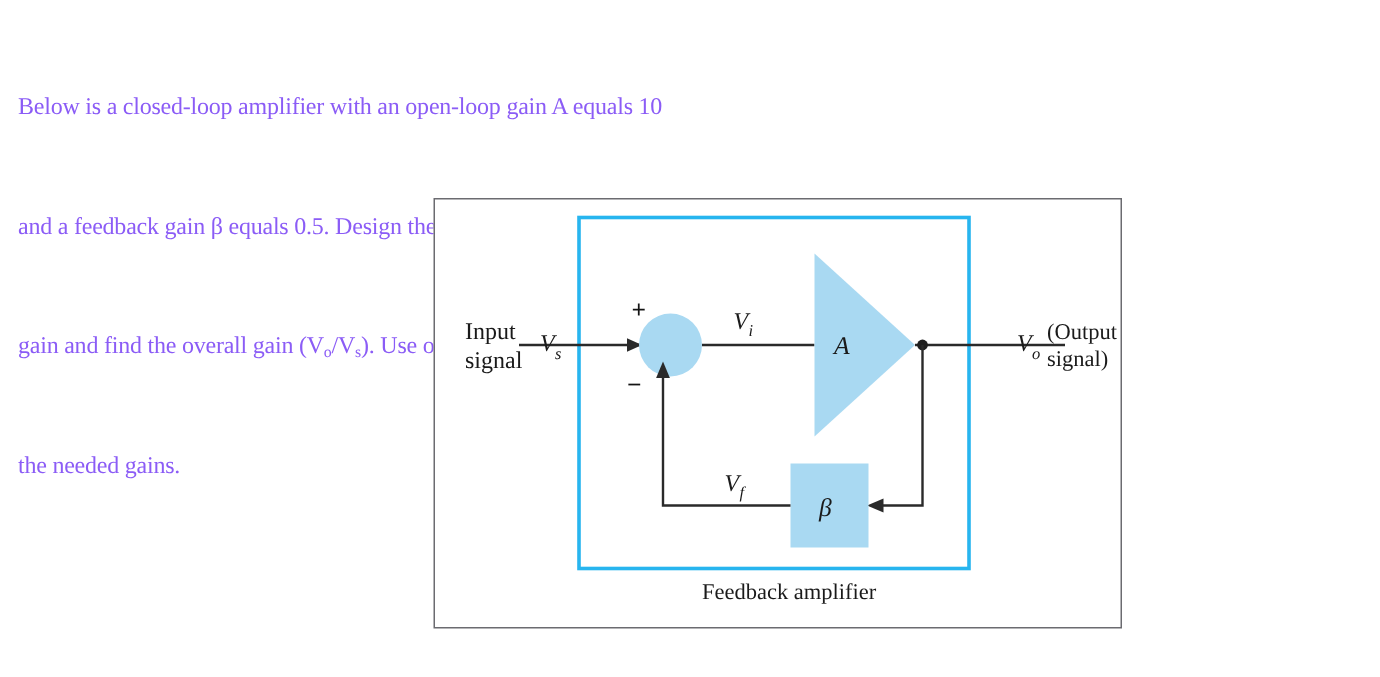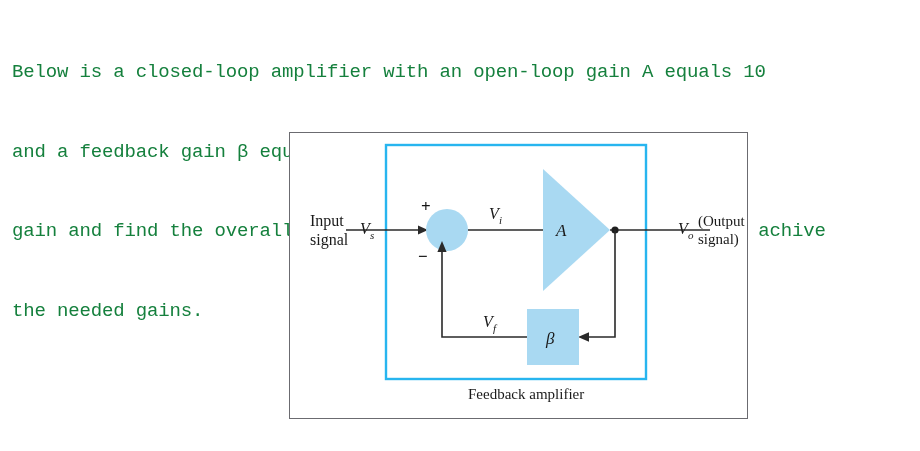--- a/index.html
+++ b/index.html
@@ -14,24 +14,24 @@
     font-family: "Liberation Sans", sans-serif;
     overflow: hidden;
   }
 
   
   #question-text {
     position: absolute;
     left: 12px;
     top: 6px;
     width: 900px;
-    font-family: Liberation Mono, monospace;
-    font-size: 19px;
+    font-family: Liberation Serif, serif;
+    font-size: 16px;
     line-height: 26.5px;
-    color: #15803d;
+    color: #8b5cf6;
     letter-spacing: -0.15px;
     white-space: pre-wrap;
   }
   #question-text .ln { display: block; }
   sub {
     font-size: 0.66em;
     vertical-align: -0.26em;
     line-height: 0;
   }
 

